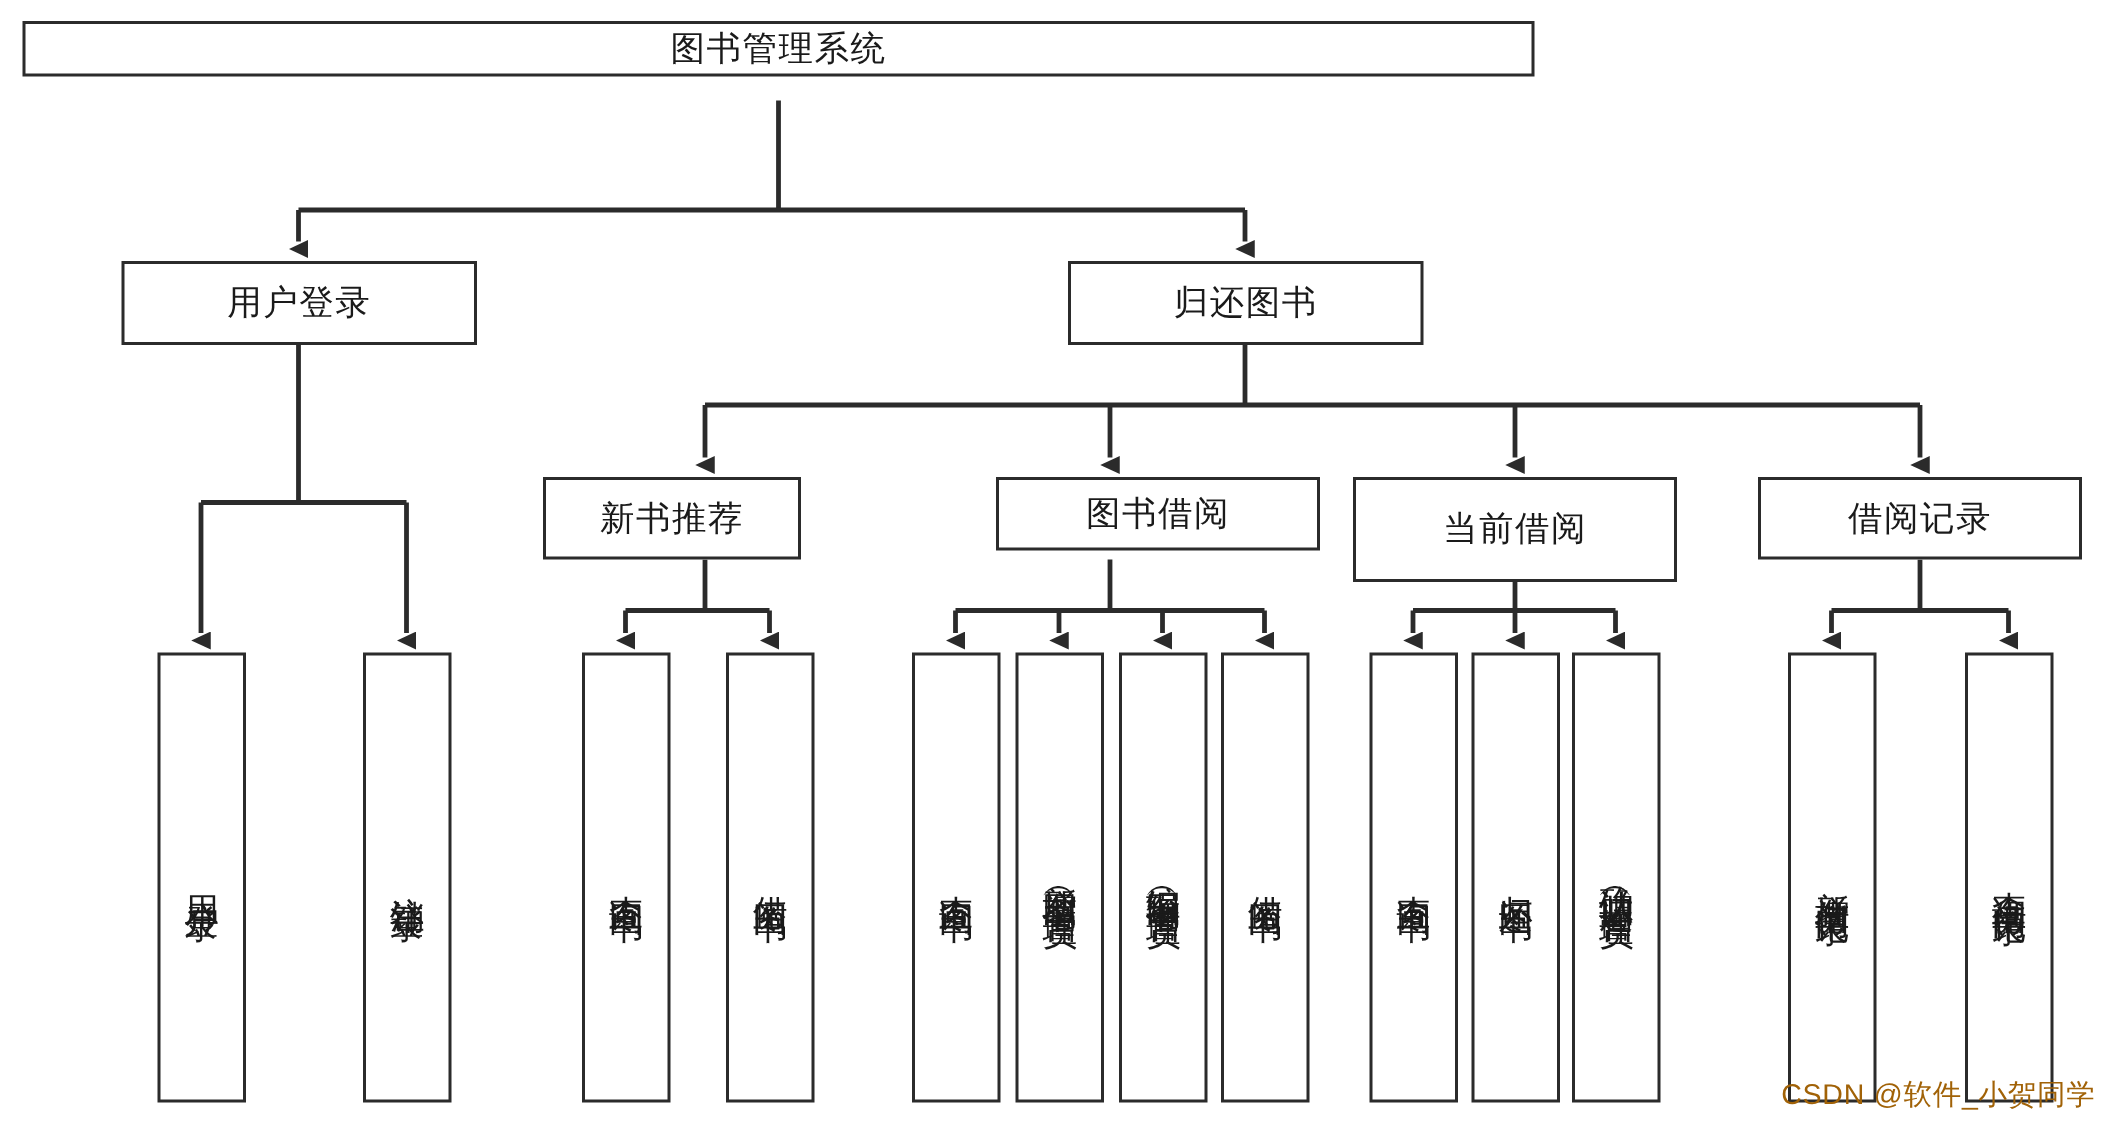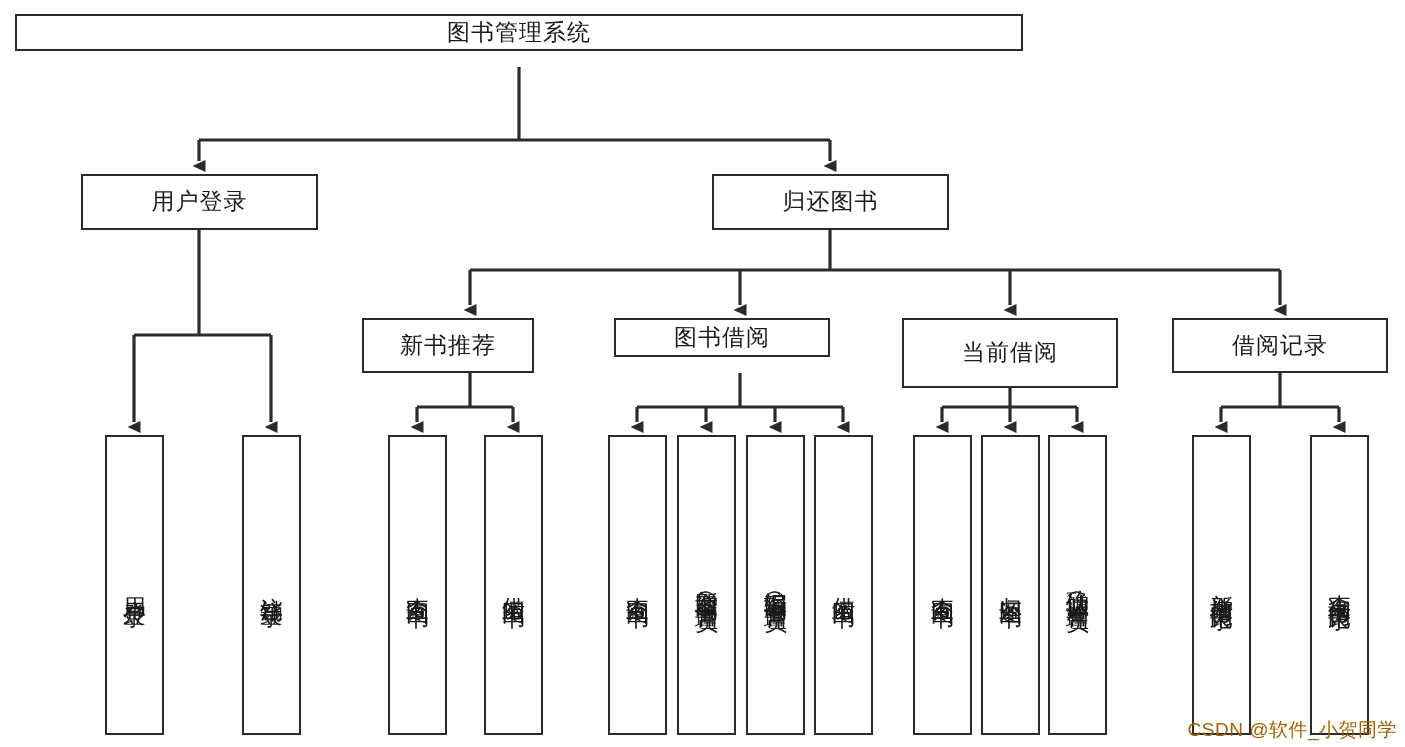--- a/index.html
+++ b/index.html
@@ -129,21 +129,21 @@
       <path d="M1339,407 L1339,422" marker-end="url(#arrow)"></path>
     </g>
   </svg>
 
   <div class="node h" id="n-root" style="left: 15px; top: 14px; width: 1008px; height: 37px;">图书管理系统</div>
 
   <div class="node h" id="n-l2-0" style="left: 81px; top: 174px; width: 237px; height: 56px;">用户登录</div>
   <div class="node h" id="n-l2-1" style="left: 712px; top: 174px; width: 237px; height: 56px;">归还图书</div>
 
   <div class="node h" id="n-l3-0" style="left: 362px; top: 318px; width: 172px; height: 55px;">新书推荐</div>
-  <div class="node h" id="n-l3-1" style="left: 614px; top: 318px; width: 216px; height: 39px;">图书借阅</div>
+  <div class="node h" id="n-l3-1" style="left: 664px; top: 318px; width: 216px; height: 49px;">图书借阅</div>
   <div class="node h" id="n-l3-2" style="left: 902px; top: 318px; width: 216px; height: 70px;">当前借阅</div>
   <div class="node h" id="n-l3-3" style="left: 1172px; top: 318px; width: 216px; height: 55px;">借阅记录</div>
 
   <div class="node v" id="n-lf-0" style="left: 105px; top: 435px; width: 59px; height: 300px;">
       <span class="vtext">用户登录</span>
     </div>
   <div class="node v" id="n-lf-1" style="left: 242px; top: 435px; width: 59px; height: 300px;">
       <span class="vtext">注销登录</span>
     </div>
   <div class="node v" id="n-lf-2" style="left: 388px; top: 435px; width: 59px; height: 300px;">

